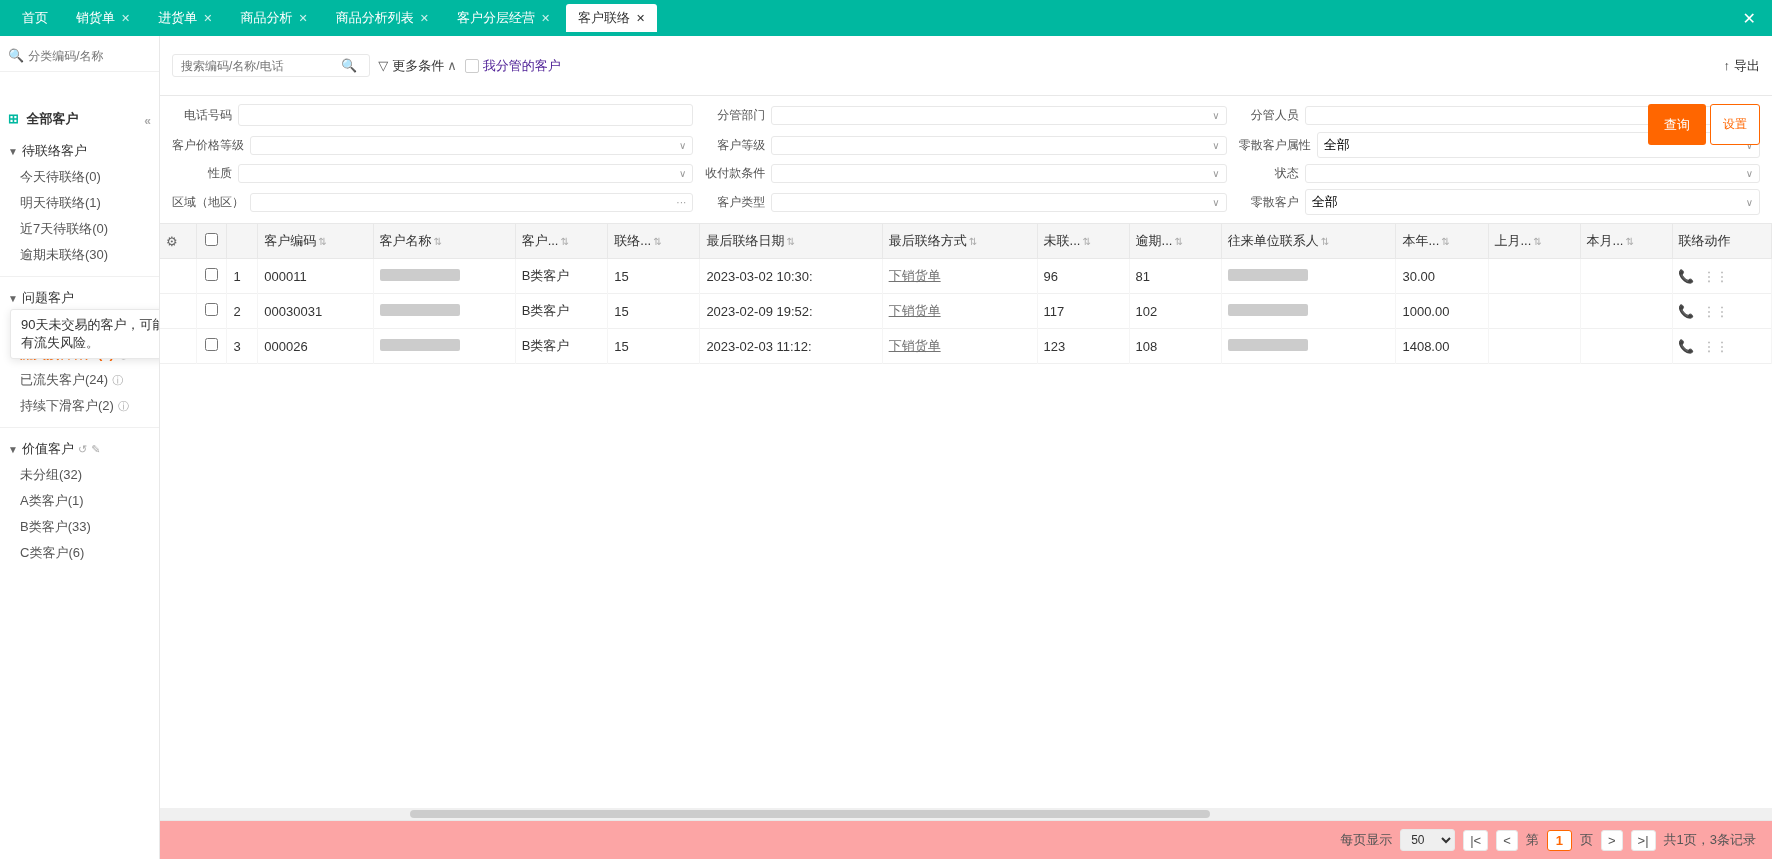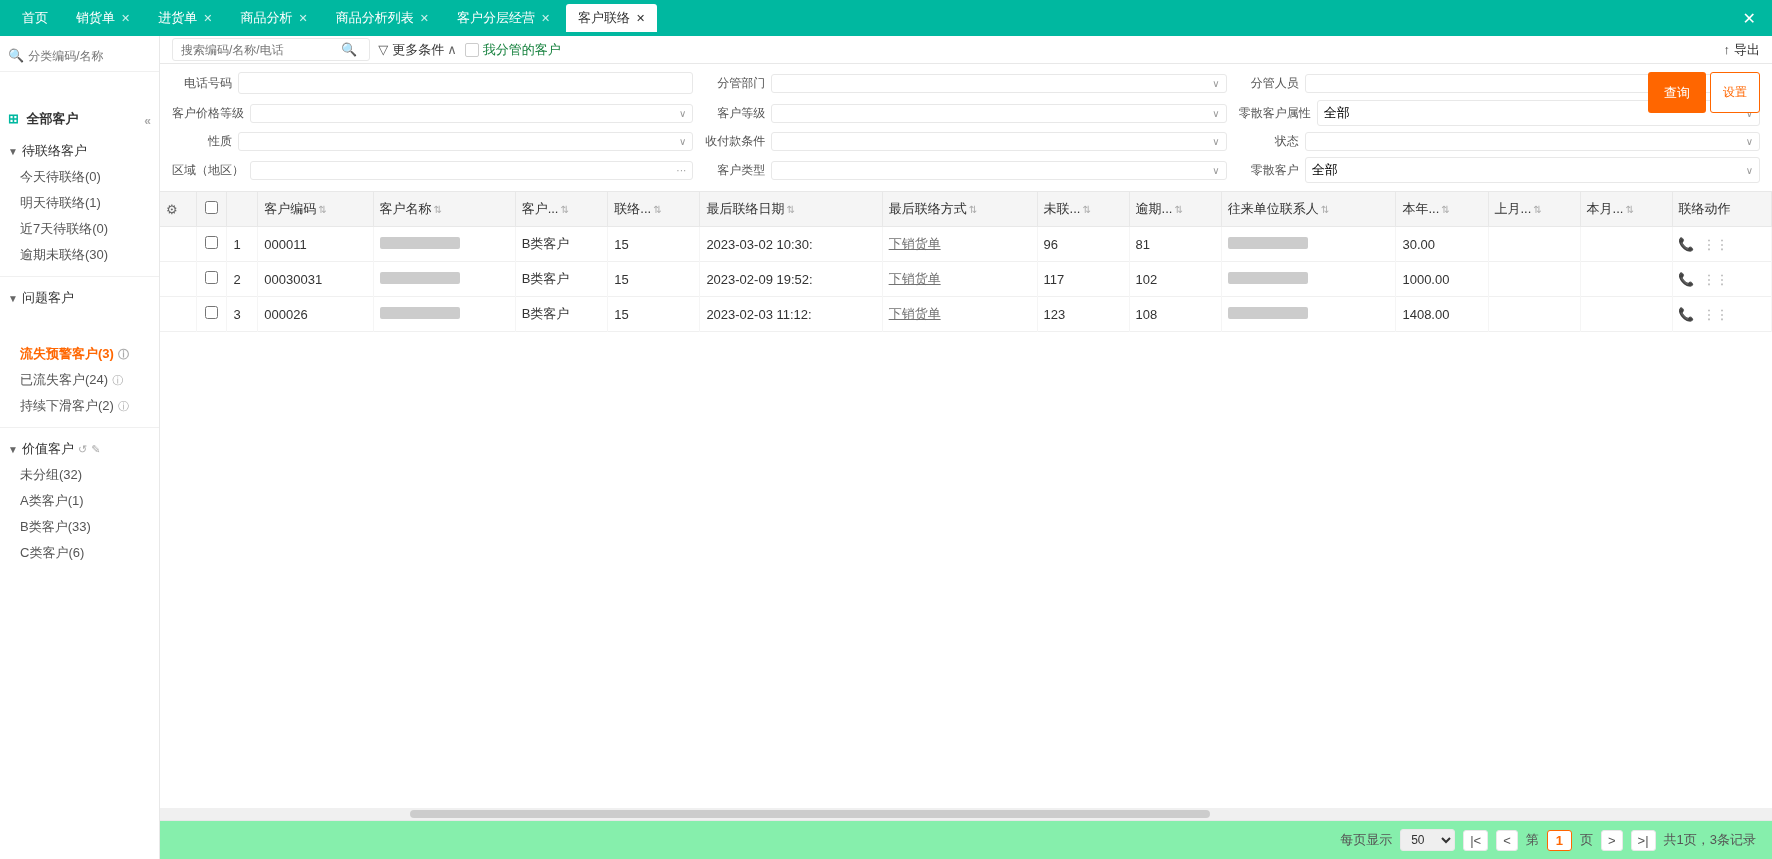--- a/index.html
+++ b/index.html
@@ -91,39 +91,39 @@
 
     
     .content-area {
       flex: 1; display: flex; flex-direction: column;
       background: #f5f5f5; overflow: hidden;
     }
 
     
     .filter-bar {
       background: #fff;
-      padding: 2px 12px;
+      padding: 18px 12px;
       display: flex; align-items: center; gap: 8px;
       border-bottom: 1px solid #e8e8e8;
     }
     .filter-search-box {
       display: flex; align-items: center;
       border: 1px solid #e8e8e8; border-radius: 3px;
       padding: 3px 8px; background: #fff; min-width: 180px;
     }
     .filter-search-box input {
       border: none; outline: none; font-size: 12px; min-width: 120px; color: #999;
     }
     .filter-search-icon { color: #ff6600; margin-right: 4px; cursor: pointer; }
     .more-conditions {
       display: flex; align-items: center; color: #333; cursor: pointer; font-size: 12px;
     }
     .more-conditions .arrow { margin-left: 3px; color: #666; }
     .my-customers {
-      display: flex; align-items: center; color: #15803d; font-size: 12px; gap: 4px; cursor: pointer;
+      display: flex; align-items: center; color: #4c1d95; font-size: 12px; gap: 4px; cursor: pointer;
     }
     .checkbox-icon { width: 14px; height: 14px; border: 1px solid #ccc; border-radius: 2px; display: inline-block; }
     .export-btn {
       margin-left: auto; display: flex; align-items: center; gap: 4px;
       color: #333; cursor: pointer; font-size: 12px;
     }
 
     
     .filter-panel {
       background: #fff;
@@ -185,21 +185,21 @@
       padding: 8px 6px; color: #333; border-right: 1px solid #f5f5f5;
       white-space: nowrap;
     }
     .td-link { color: #737373; cursor: pointer; text-decoration: underline; }
     .th-gear { cursor: pointer; color: #666; }
     .th-checkbox { width: 30px; text-align: center; }
     td.center { text-align: center; }
 
     
     .pagination {
-      background: #86efac; border-top: 1px solid #e8e8e8;
+      background: #fca5a5; border-top: 1px solid #e8e8e8;
       padding: 8px 16px; display: flex; align-items: center;
       justify-content: flex-end; gap: 8px; font-size: 12px;
     }
     .pag-label { color: #555; }
     .pag-select {
       border: 1px solid #e8e8e8; border-radius: 3px; padding: 2px 6px;
       font-size: 12px; color: #333; cursor: pointer;
     }
     .pag-btn {
       border: 1px solid #e8e8e8; border-radius: 3px; padding: 2px 6px;
@@ -288,20 +288,23 @@
         <span>逾期未联络(30)</span>
       </div>
     </div>
 
     <div class="divider"></div>
 
     <div class="sidebar-section" style="position:relative;">
       <div class="sidebar-group-title">
         <span class="arrow">▼</span>
         <span>问题客户</span>
+      </div>
+      <div class="tooltip-box" style="top:28px; left: 10px; width:170px;">
+        <span>90天未交易的客户，可能有流失风险。</span>
       </div>
       <div class="sidebar-item active has-icon" style="margin-top:30px;">
         <span>流失预警客户(3)</span>
         <span class="info-icon">ⓘ</span>
       </div>
       <div class="sidebar-item has-icon">
         <span>已流失客户(24)</span>
         <span class="info-icon">ⓘ</span>
       </div>
       <div class="sidebar-item has-icon">

